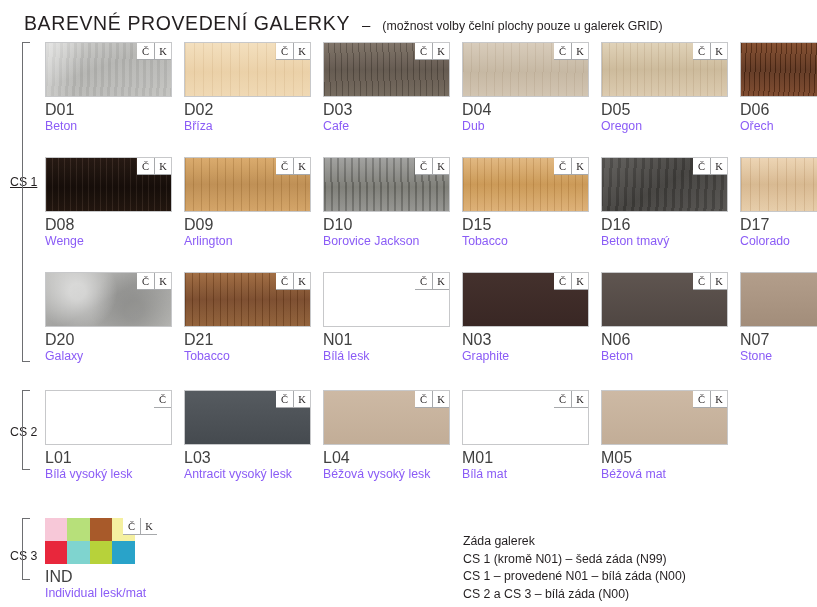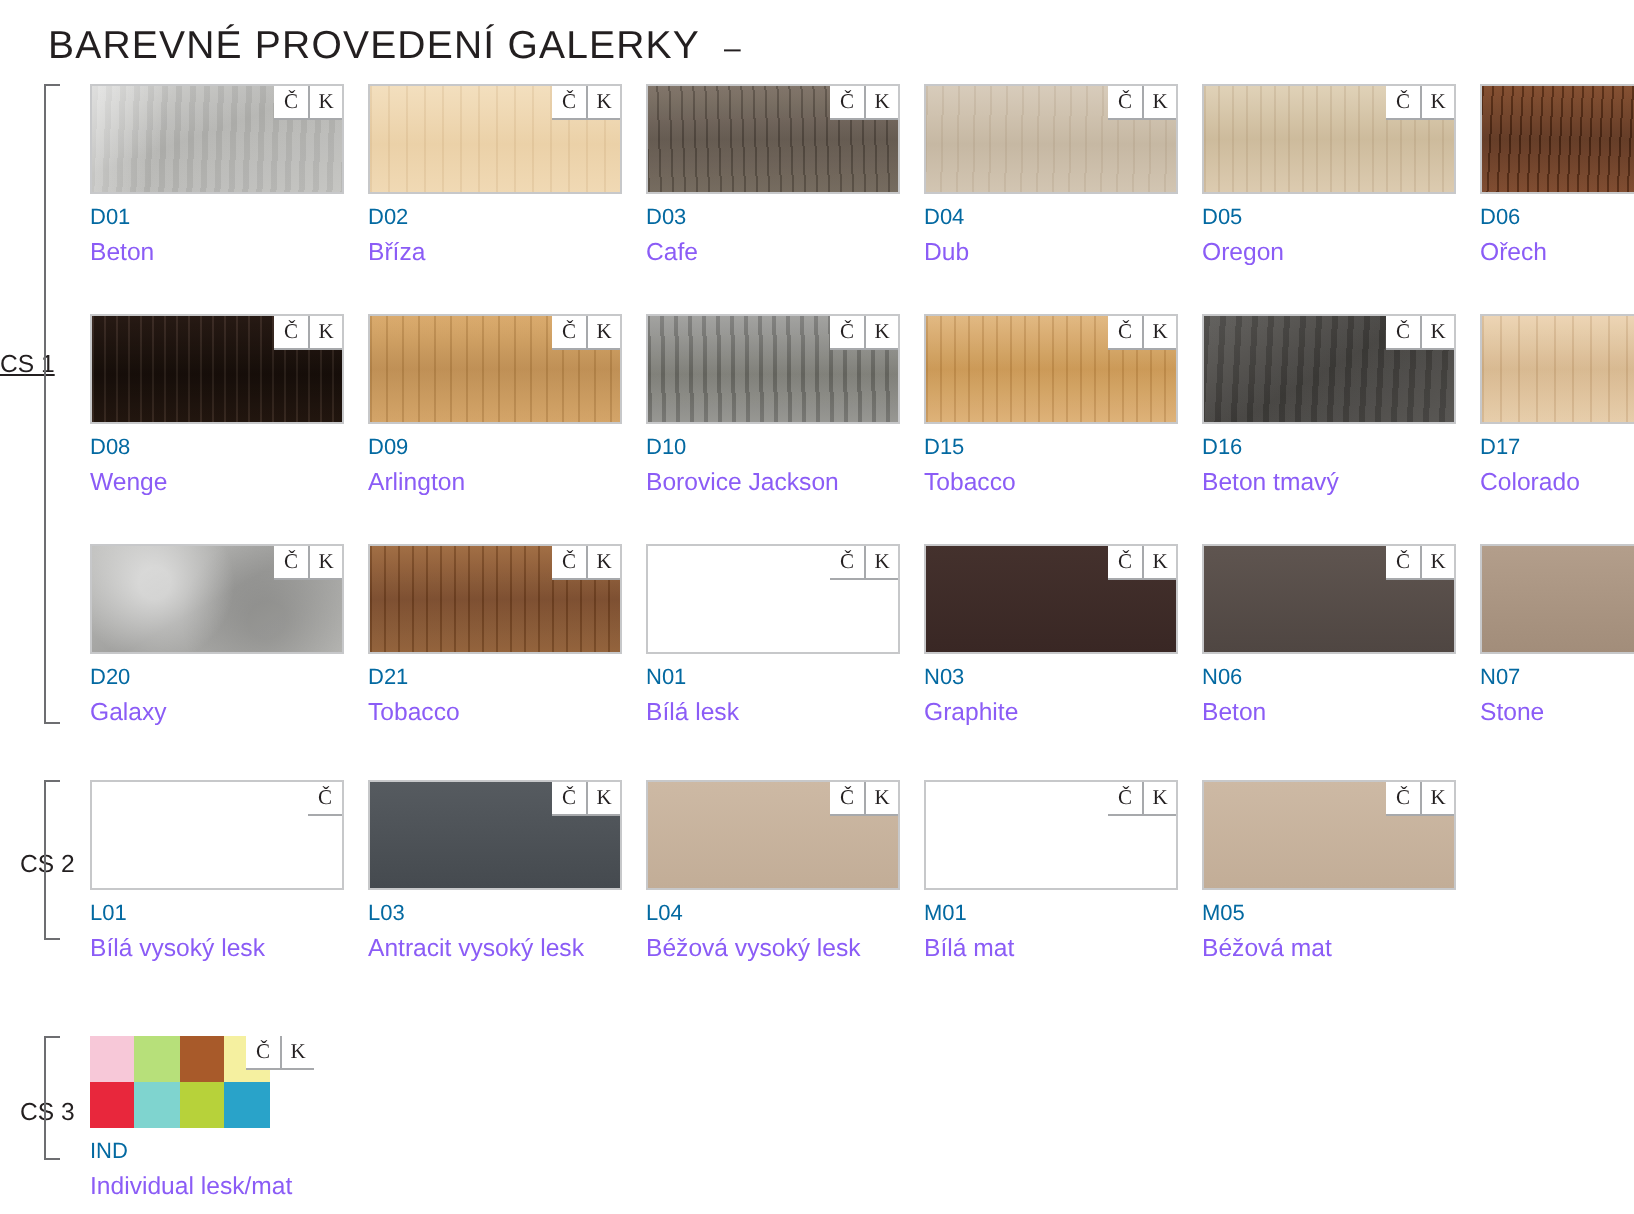--- a/index.html
+++ b/index.html
@@ -92,22 +92,22 @@
     border-bottom: 0.7px solid #a7a9ac;
     font-size: 10.5px;
     line-height: 17px;
     text-align: center;
     color: #231f20;
     font-family: "Liberation Serif", serif;
   }
   .badge:first-child { border-left: 0; }
   .code {
     margin-top: 5px;
-    font-size: 11px;
-    color: #0369a1;
+    font-size: 16px;
+    color: #404040;
     line-height: 15px;
   }
   .name {
     margin-top: 2px;
     font-size: 12.3px;
     color: #8b5cf6;
     line-height: 15px;
     white-space: nowrap;
   }
 
@@ -139,23 +139,24 @@
   .notes div { white-space: nowrap; }
 </style>
 </head>
 <body>
 
 <div class="page">
 
   <div class="title-row">
     <span class="title-main">BAREVNÉ PROVEDENÍ GALERKY</span>
     <span class="title-dash">–</span>
-  </div>
-
-  <div class="group-label" style="left:0; top:175px;text-decoration:underline;">CS 1</div>
+    <span class="title-sub">(možnost volby čelní plochy pouze u galerek GRID)</span>
+  </div>
+
+  <div class="group-label" style="left:10px; top:175px;text-decoration:underline;">CS 1</div>
   <div class="bracket" style="left:22px; top:42px; height:320px;"></div>
 
   <div class="row" style="left:45px; top:42px;">
 
     <div class="cell">
       <div class="chip">
         <div class="chip-inner" style="background:
           linear-gradient(105deg, rgba(255,255,255,.45) 0%, rgba(255,255,255,0) 30%),
           repeating-linear-gradient(92deg, rgba(0,0,0,.05) 0 3px, rgba(255,255,255,.05) 3px 7px),
           linear-gradient(160deg,#cfcfcd 0%,#b4b4b1 45%,#c3c3c0 100%);"></div>
@@ -483,14 +484,20 @@
         <div class="badges">
           <span class="badge">Č</span>
           <span class="badge">K</span>
         </div>
       </div>
       <div class="code">IND</div>
       <div class="name">Individual lesk/mat</div>
     </div>
   </div>
 
+  <div class="notes">
+    <div>Záda galerek</div>
+    <div>CS 1 (kromě N01) – šedá záda (N99)</div>
+    <div>CS 1 – provedené N01 – bílá záda (N00)</div>
+    <div>CS 2 a CS 3 – bílá záda (N00)</div>
+  </div>
 
 </div>
 
 </body></html>

